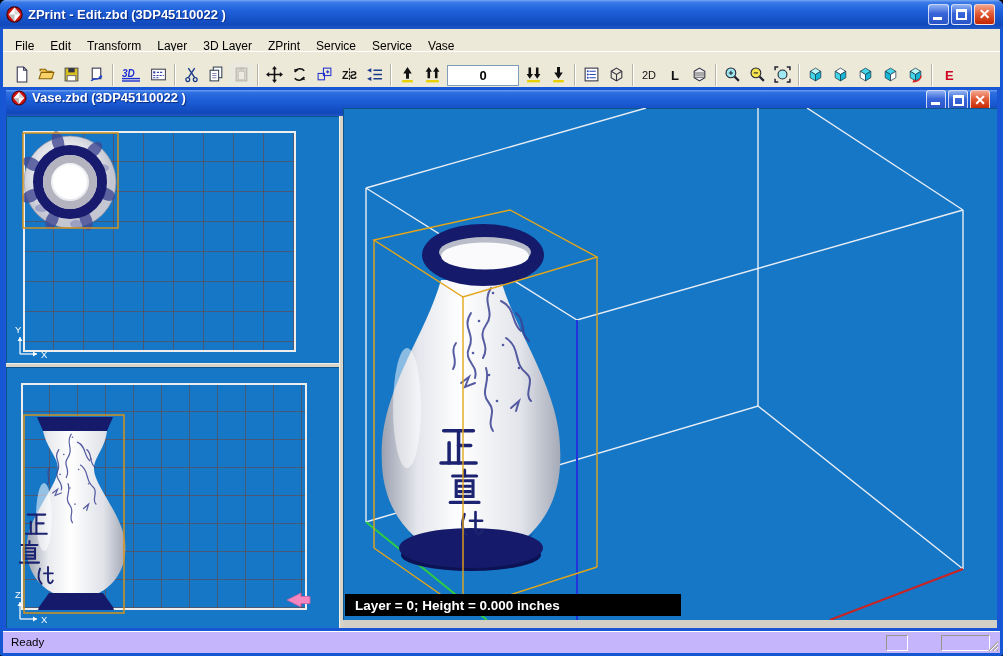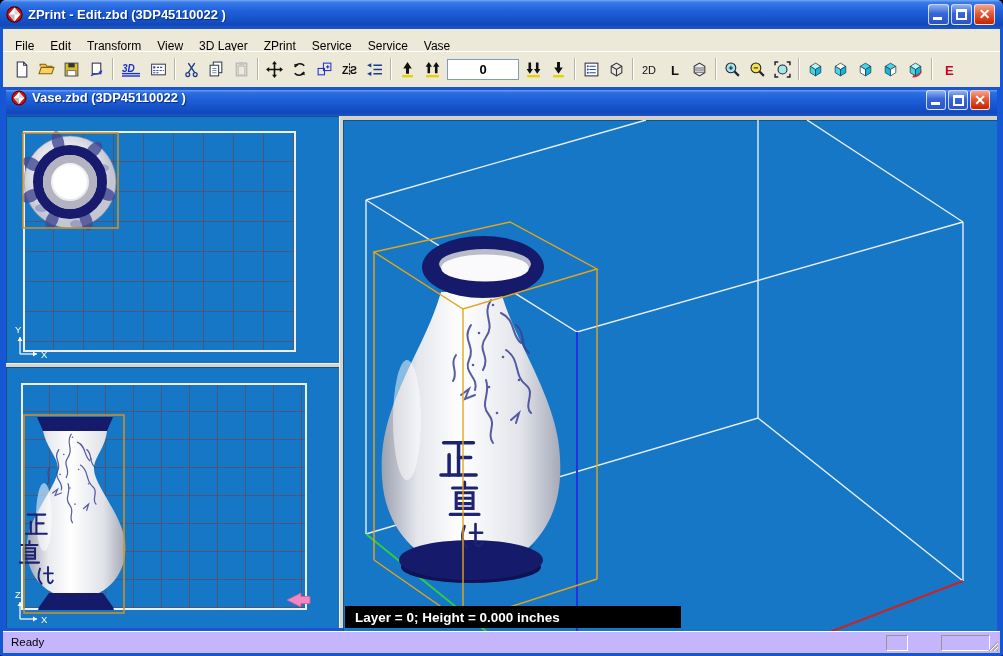--- a/index.html
+++ b/index.html
@@ -19,39 +19,39 @@
   .glyph-min{position:absolute;left:4px;bottom:4px;width:9px;height:3px;background:#fff;}
   .glyph-max{position:absolute;left:4px;top:4px;width:11px;height:11px;border:2px solid #fff;border-top-width:3px;}
   .glyph-close{position:absolute;left:0;top:0;width:100%;height:100%;color:#fff;font-size:14px;font-weight:bold;
     line-height:19px;text-align:center;}
   
   .menubar{position:absolute;left:0;top:29px;width:997px;height:34px;background:#ece9d8;display:flex;
     align-items:center;padding-left:4px;border-bottom:1px solid #dcd8c8;}
   .menuitem{font-size:12px;color:#000;padding:2px 8px;cursor:default;}
   
   .toolbar{position:absolute;left:0;top:51px;width:997px;height:35px;background:#ece9d8;border-top:1px solid #fff;
-    display:flex;align-items:center;padding-left:6px;}
+    display:flex;align-items:flex-end;padding-left:6px;}
   .tbtn{width:25px;height:23px;display:inline-flex;align-items:center;justify-content:center;flex:0 0 auto;
     background:#ece9d8;border:1px solid #ece9d8;cursor:default;}
   .tbtn.disabled{opacity:.45;filter:grayscale(.8);}
   .tsep{width:2px;height:22px;margin:0 3px;border-left:1px solid #b8b4a4;border-right:1px solid #fff;flex:0 0 auto;}
   .tfield{width:72px;height:21px;margin:0 2px;border:1px solid #7f9db9;background:#fff;font-size:13px;font-weight:bold;
     text-align:center;font-family:"Liberation Sans",sans-serif;flex:0 0 auto;}
   
   .child{position:absolute;left:0;top:87px;width:997px;height:544px;border:3px solid #1956d6;background:#d4d0c8;}
   .ctitle{position:absolute;left:0;top:0;width:991px;height:26px;
     background:linear-gradient(180deg,#6ba0f0 0%,#2e6ee0 10%,#1c5ed8 40%,#1149bc 88%,#1e56c6 100%);
     display:flex;padding:0 5px;color:#fff;}
   .ctitle .ttext{font-size:13px;font-weight:bold;text-shadow:1px 1px 1px #0a2a80;margin-left:5px;flex:1;}
   .ctitle .wbtn{width:20px;height:20px;}
   
   .pane{position:absolute;background:#1577c5;box-shadow:inset 1px 1px 0 rgba(0,0,0,.3);overflow:hidden;}
   .pane-top{left:0;top:26px;width:333px;height:247px;}
   .pane-front{left:0;top:277px;width:333px;height:261px;}
-  .pane-3d{left:337px;top:30px;width:654px;height:512px;text-align:right;}
+  .pane-3d{left:337px;top:18px;width:654px;height:512px;text-align:right;}
   .hsplit{position:absolute;left:0;top:273px;width:333px;height:4px;background:#d8d4c8;border-top:1px solid #f2efe4;}
   .vsplit{position:absolute;left:333px;top:26px;width:4px;height:512px;background:#d8d4c8;border-left:1px solid #f2efe4;}
   
   .statusbar{position:absolute;left:0;top:631px;width:997px;height:22px;background:#c4b5fd;border-top:1px solid #fff;}
   .sb-msg{position:absolute;left:8px;top:4px;font-size:11.5px;color:#000;}
   .sb-panel{position:absolute;top:3px;height:16px;border:1px solid;border-color:#9a9786 #fff #fff #9a9786;
     font-size:10.5px;text-align:center;line-height:15px;color:#000;}
   .sb-grip{position:absolute;right:1px;bottom:1px;}
   svg{display:block;}
 </style>
@@ -78,21 +78,21 @@
       <span class="wbtn close">
           <span class="glyph-close">✕</span>
         </span>
     </span>
   </div>
 
   <div class="menubar">
     <span class="menuitem">File</span>
     <span class="menuitem">Edit</span>
     <span class="menuitem">Transform</span>
-    <span class="menuitem">View</span>
+    <span class="menuitem">Layer</span>
     <span class="menuitem">3D Layer</span>
     <span class="menuitem">ZPrint</span>
     <span class="menuitem">Service</span>
     <span class="menuitem">Service</span>
     <span class="menuitem">Vase</span>
   </div>
 
   <div class="toolbar">
     <span class="tbtn">
         <svg width="17" height="17" viewBox="0 0 16 16">

